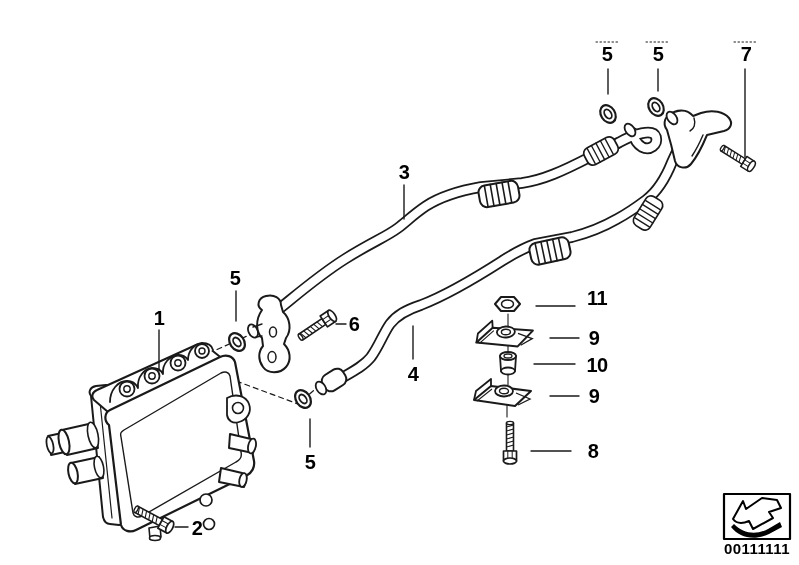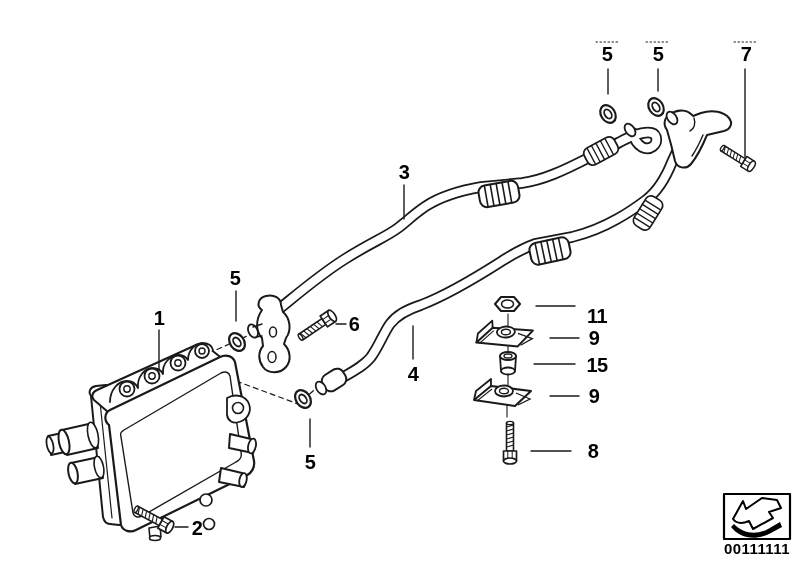--- a/index.html
+++ b/index.html
@@ -215,18 +215,18 @@
 <div class="callout" style="left:413px;top:374px;">4</div>
 <div class="callout" style="left:607px;top:54px;">5</div>
 <div class="callout" style="left:658px;top:54px;">5</div>
 <div class="callout" style="left:235px;top:278px;">5</div>
 <div class="callout" style="left:310px;top:462px;">5</div>
 <div class="callout" style="left:354px;top:324px;">6</div>
 <div class="callout" style="left:746px;top:54px;">7</div>
 <div class="callout" style="left:593px;top:451px;">8</div>
 <div class="callout" style="left:594px;top:338px;">9</div>
 <div class="callout" style="left:594px;top:396px;">9</div>
-<div class="callout" style="left:597px;top:365px;">15</div>
-<div class="callout" style="left:597px;top:316px;text-align:right;">11</div>
+<div class="callout" style="left:597px;top:365px;">10</div>
+<div class="callout" style="left:597px;top:298px;text-align:right;">11</div>
 
 <div class="stamp-code" style="left:757px;top:548px;">00111111</div>
 
 </div>
 
 </body></html>

